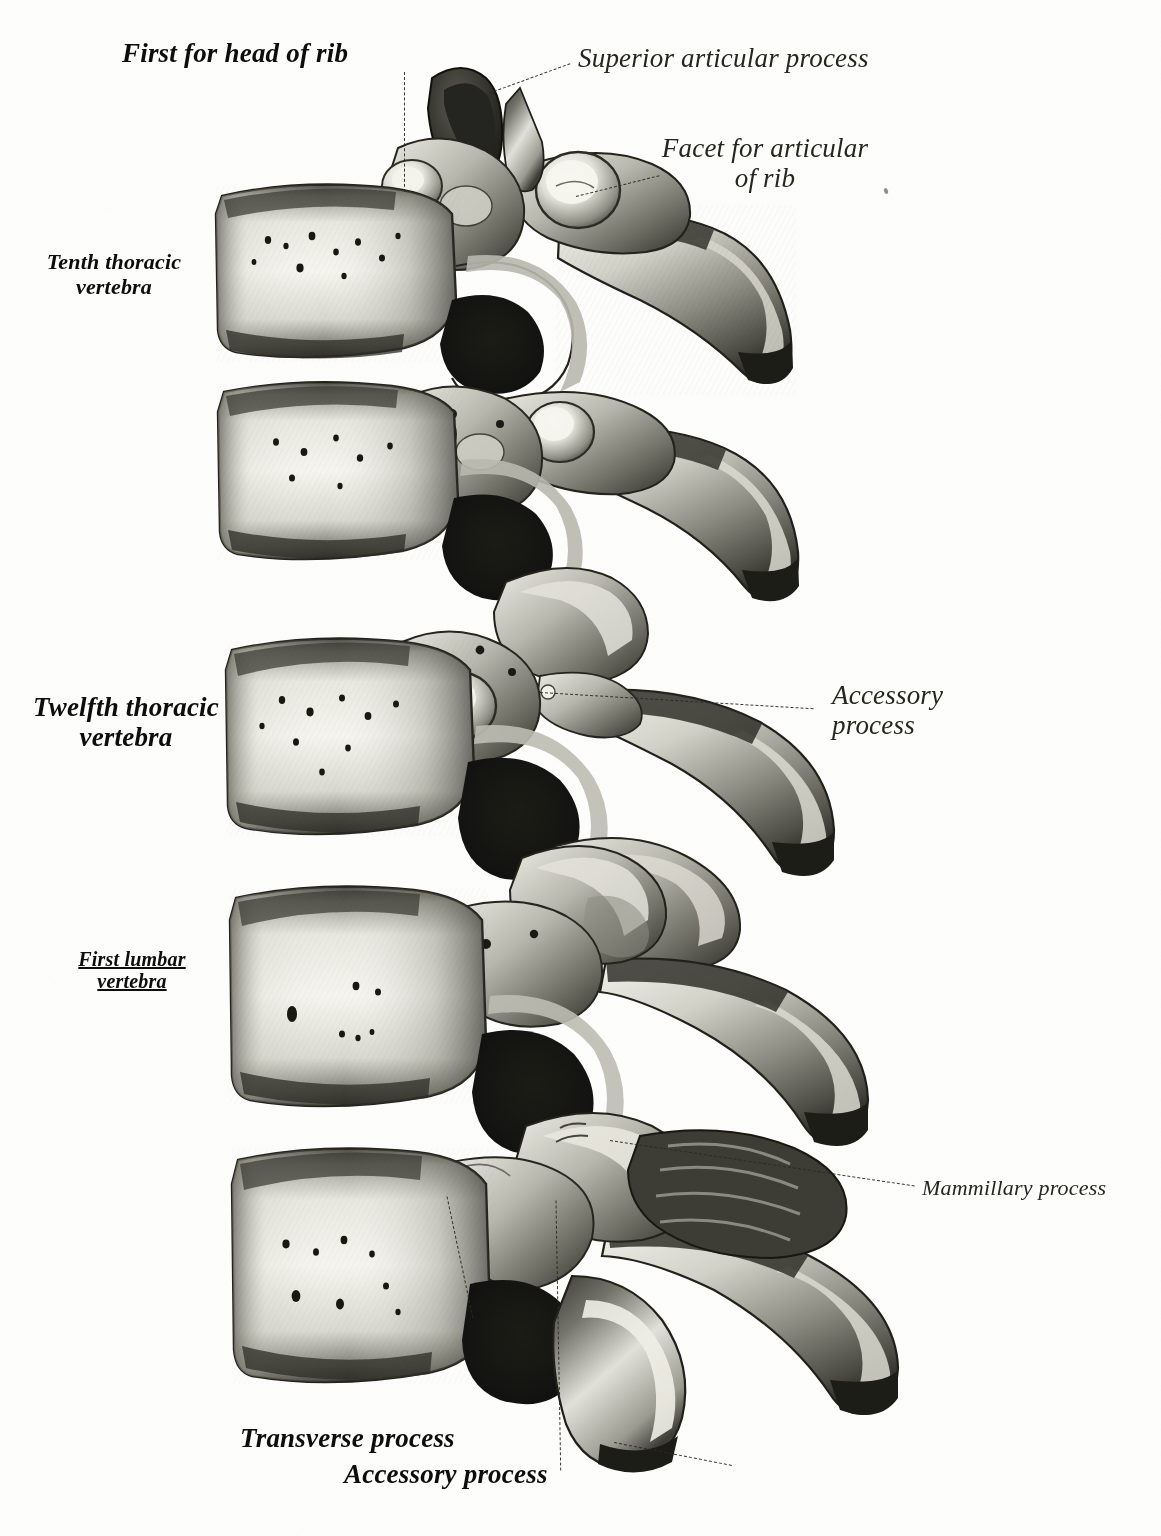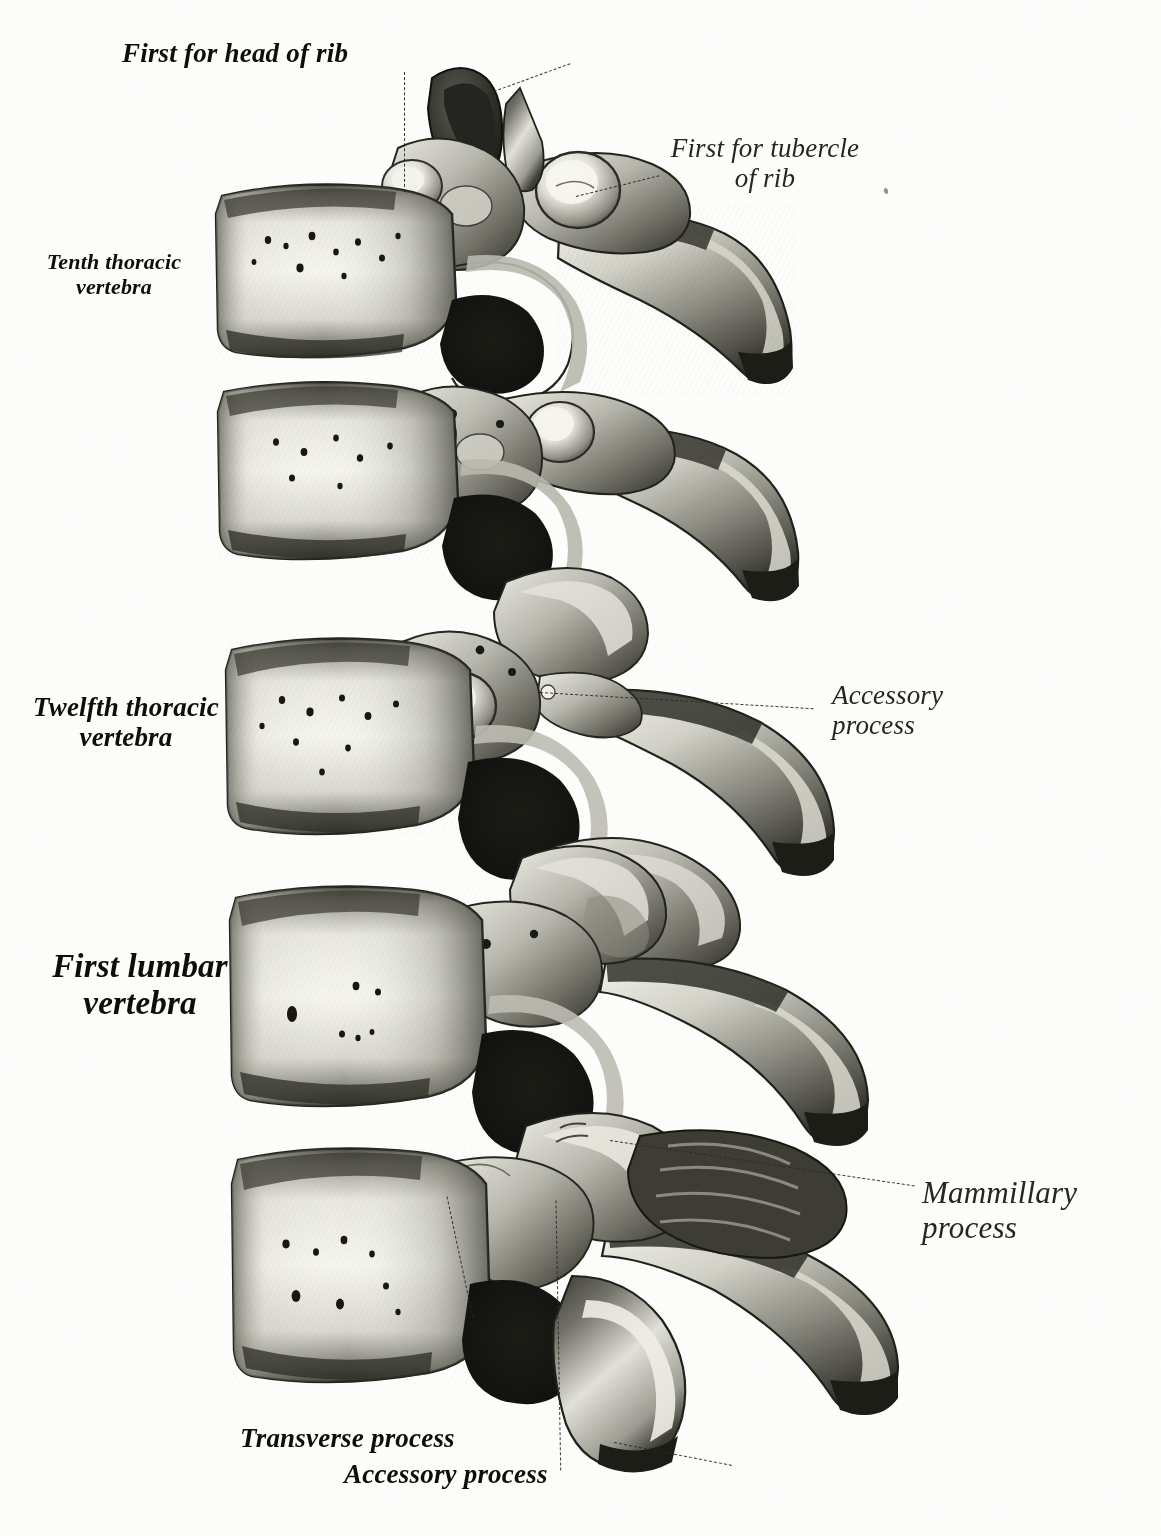--- a/index.html
+++ b/index.html
@@ -413,36 +413,37 @@
   <div class="leader" style="left:610px;top:1140px;width:308px;transform:rotate(8.5deg);"></div>
 
   <div class="leader" style="left:447px;top:1196px;width:124px;transform:rotate(78deg);"></div>
 
   <div class="leader" style="left:556px;top:1200px;width:270px;transform:rotate(89deg);"></div>
 
   <div class="leader" style="left:614px;top:1442px;width:120px;transform:rotate(11deg);"></div>
 
   <div class="label heavy" style="left:122px;top:38px;font-size:27px;">First for head of rib</div>
 
-
-  <div class="label light ctr" style="left:640px;top:133px;width:250px;font-size:27px;">First for tubercle
+  <div class="label light" style="left:578px;top:43px;font-size:27px;">Superior articular process</div>
+
+  <div class="label light ctr" style="left:640px;top:133px;width:250px;font-size:27px;">Facet for articular
 of rib</div>
 
   <div class="label heavy ctr" style="left:6px;top:250px;width:216px;font-size:22px;">Tenth thoracic
 vertebra</div>
 
   <div class="label heavy ctr" style="left:6px;top:692px;width:240px;font-size:27px;">Twelfth thoracic
 vertebra</div>
 
-  <div class="label heavy ctr" style="left:32px;top:948px;width:216px;font-size:33px;">First lumbar
+  <div class="label heavy ctr" style="left:24px;top:948px;width:216px;font-size:20px;text-decoration:underline;">First lumbar
 vertebra</div>
 
   <div class="label light" style="left:832px;top:680px;font-size:27px;">Accessory
 process</div>
 
-  <div class="label light" style="left:922px;top:1176px;font-size:31px;">Mammillary process</div>
+  <div class="label light" style="left:922px;top:1176px;font-size:22px;">Mammillary process</div>
 
   <div class="label heavy" style="left:240px;top:1423px;font-size:27px;text-align:center;">Transverse process</div>
 
   <div class="label heavy" style="left:344px;top:1459px;font-size:27px;">Accessory process</div>
 
 
 </div>
 
 </body></html>

